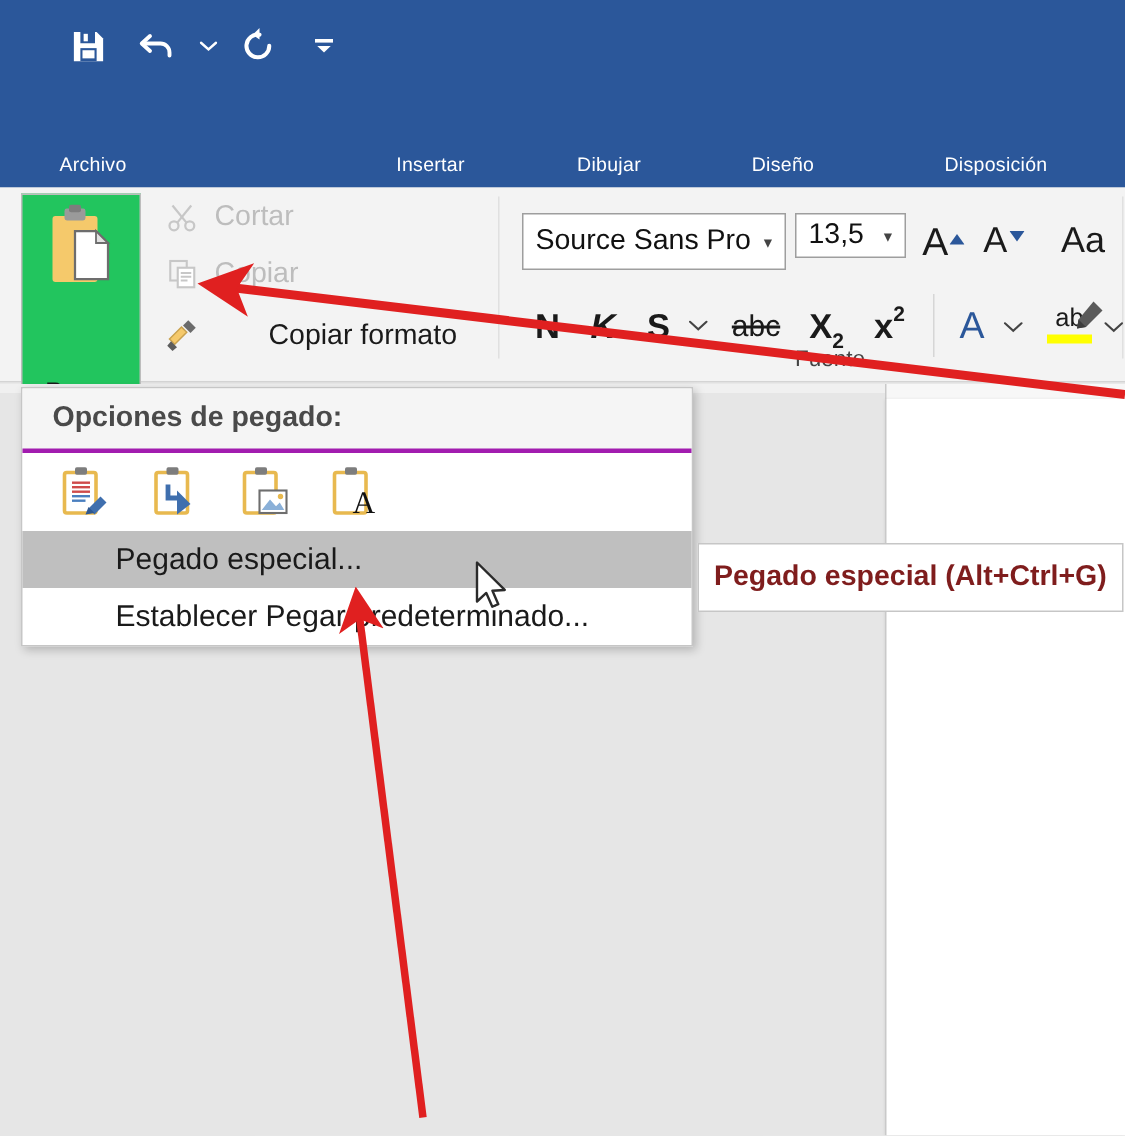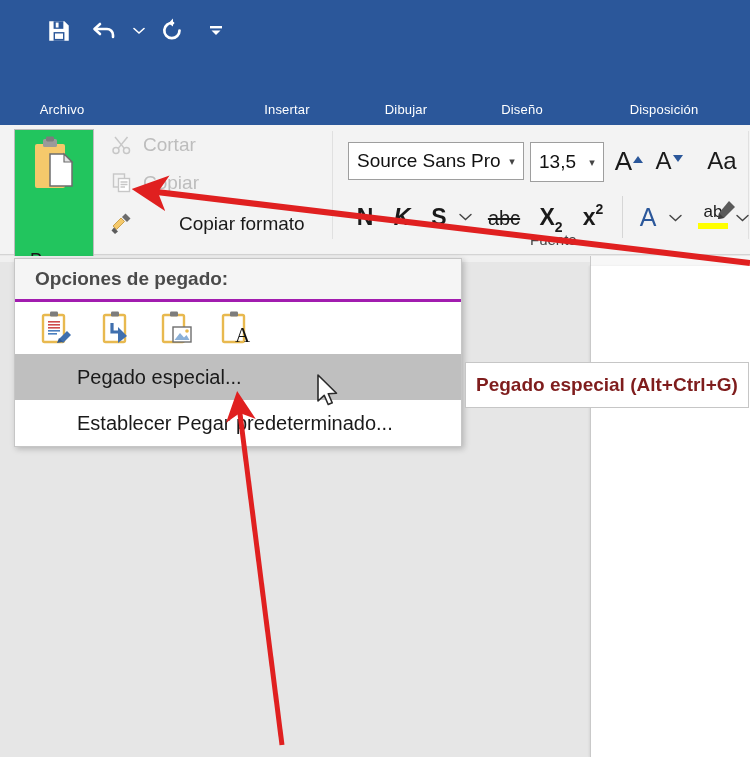--- a/index.html
+++ b/index.html
@@ -172,21 +172,21 @@
     border-bottom: 3px solid #a21caf;
   }
   .menu-icons {
     height: 52px;
     display: flex; align-items: center;
     padding-left: 22px; gap: 22px;
     background: #ffffff;
   }
   .pico { width: 38px; height: 38px; display: block; }
   .menu-item {
-    height: 46px;
+    height: 38px;
     display: flex; align-items: center;
     padding-left: 62px;
     font-size: 20px; color: #1a1a1a;
     white-space: nowrap;
   }
   .menu-item.selected { background: #bfbfbf; }
 
   
   .tooltip {
     position: absolute; left: 465px; top: 362px;
@@ -322,21 +322,21 @@
       </svg>
     </span>
     <span class="cmd-lbl">Copiar formato</span>
   </div>
 
   <div class="fontbox" style="left:348px; top:142px; width:176px; height:38px;">
     <span class="val">Source Sans Pro</span>
     <span class="arr">▾</span>
   </div>
 
-  <div class="fontbox" style="left:530px; top:142px; width:74px; height:40px;">
+  <div class="fontbox" style="left:530px; top:142px; width:74px; height:30px;">
     <span class="val">13,5</span>
     <span class="arr">▾</span>
   </div>
 
   <div class="fbtn" style="left:612px; top:142px; width:34px; height:38px; font-size:26px;">
     <span>A</span>
     <span style="margin-left:1px; margin-top:-12px;">
       <svg width="10" height="8" viewBox="0 0 10 8">
           <path d="M5 0 L10 7 H0 Z" fill="#2b579a"></path>
         </svg>

